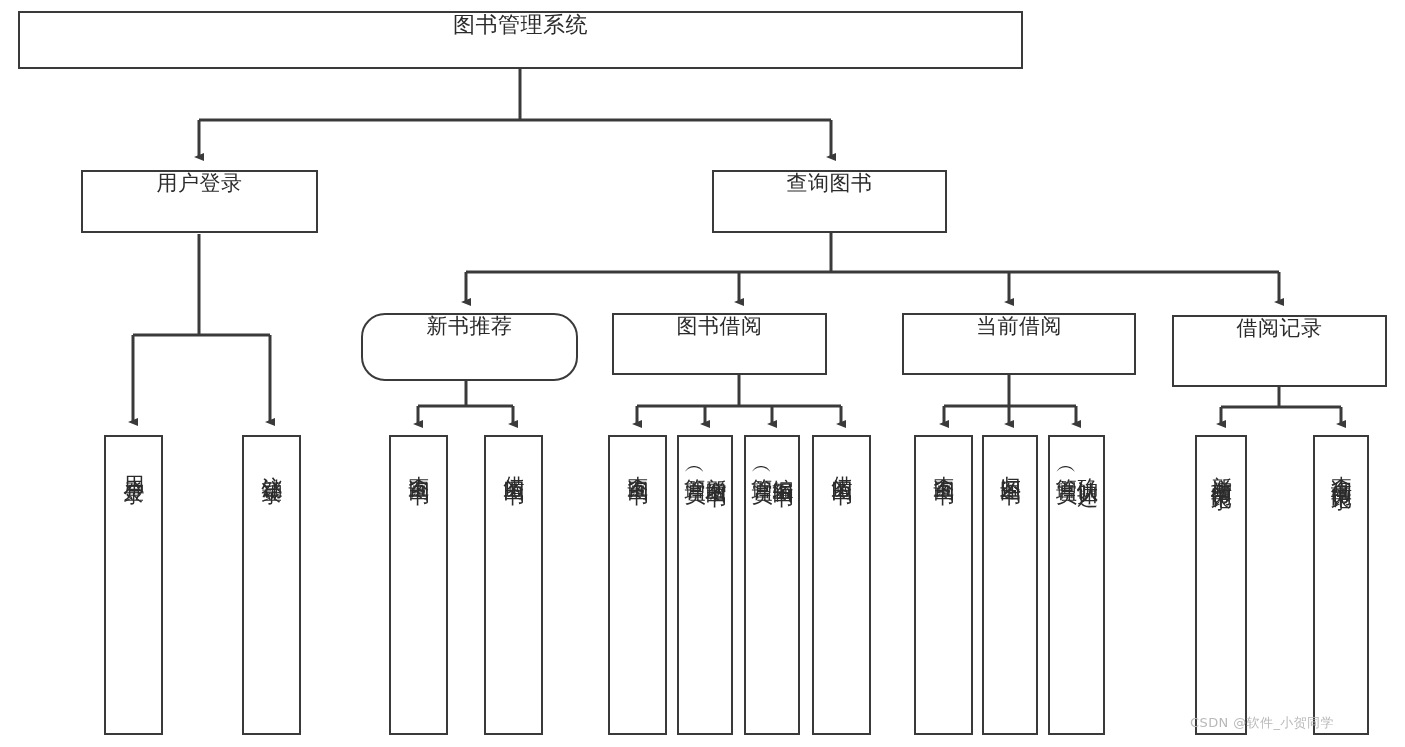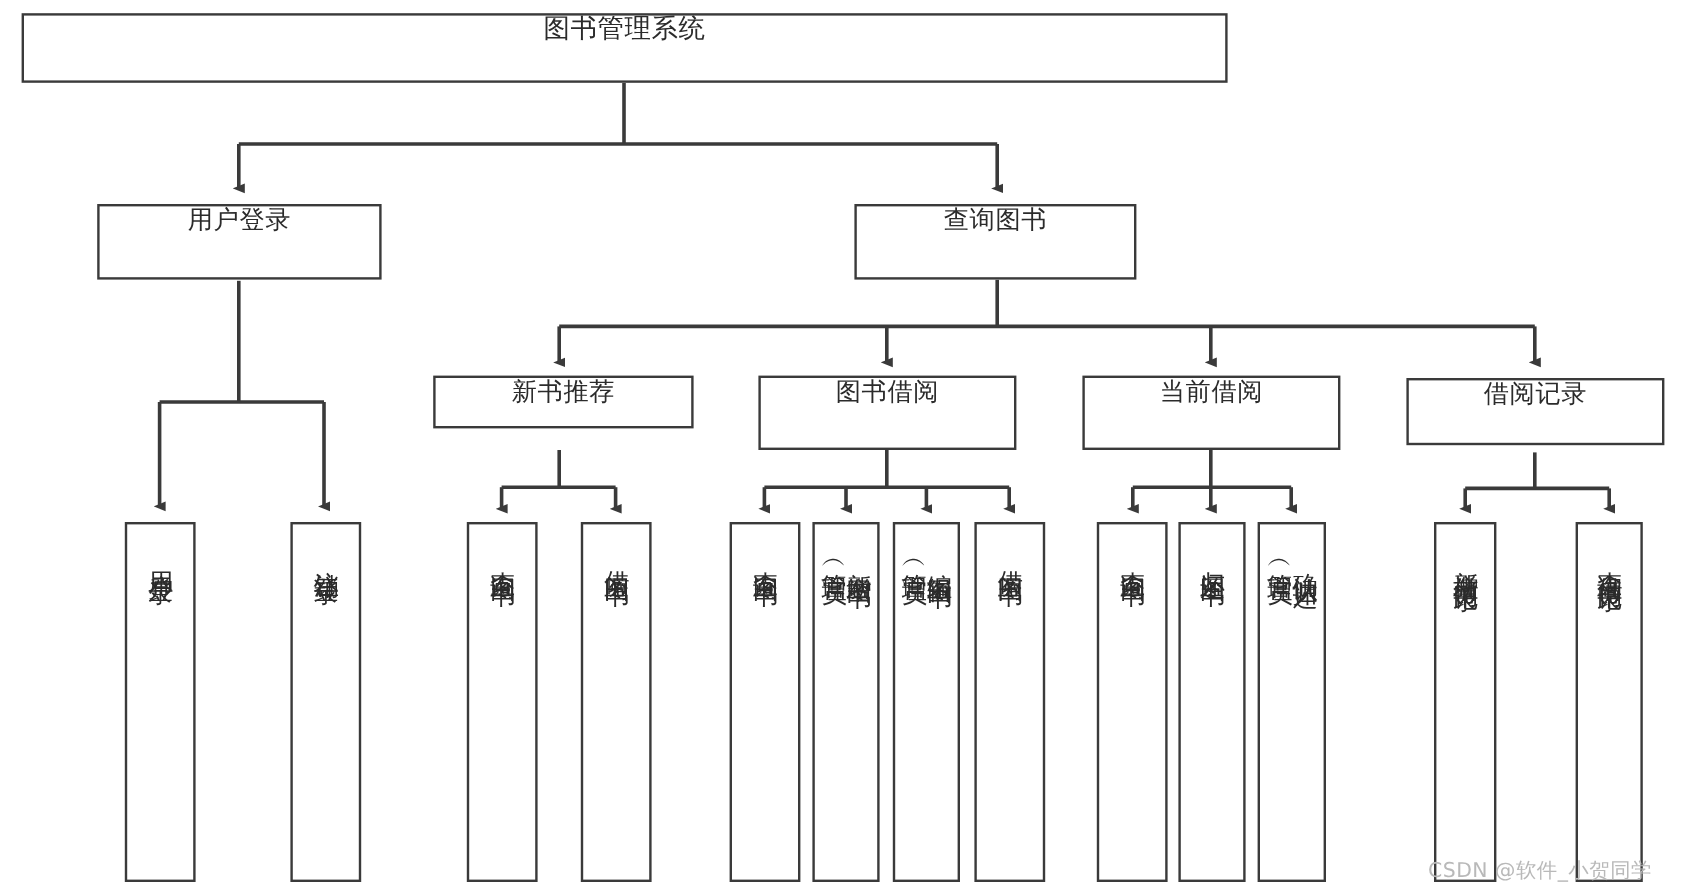--- a/index.html
+++ b/index.html
@@ -56,21 +56,21 @@
     font-size: 21px;
     letter-spacing: 3px;
     line-height: 1;
   }
   .node-box.root .node-label {
     font-size: 22px;
   }
   .watermark {
     position: absolute;
     color: #b9b9b9;
-    font-size: 17px;
+    font-size: 13px;
     letter-spacing: 0.4px;
     white-space: pre;
     user-select: none;
   }
 </style>
 </head>
 <body>
 
 <div id="diagram-root">
 
@@ -134,30 +134,30 @@
     <span class="node-label">图书管理系统</span>
   </div>
 
   <div class="node-box horizontal" style="left:81px; top:170px; width:237px; height:63px;">
     <span class="node-label">用户登录</span>
   </div>
   <div class="node-box horizontal" style="left:712px; top:170px; width:235px; height:63px;">
     <span class="node-label">查询图书</span>
   </div>
 
-  <div class="node-box horizontal" style="left:361px; top:313px; width:217px; height:44px;">
+  <div class="node-box horizontal" style="left:361px; top:313px; width:217px; height:68px;border-radius:24px;">
     <span class="node-label">新书推荐</span>
   </div>
-  <div class="node-box horizontal" style="left:632px; top:313px; width:215px; height:62px;">
+  <div class="node-box horizontal" style="left:612px; top:313px; width:215px; height:62px;">
     <span class="node-label">图书借阅</span>
   </div>
-  <div class="node-box horizontal" style="left:902px; top:313px; width:215px; height:62px;">
+  <div class="node-box horizontal" style="left:902px; top:313px; width:234px; height:62px;">
     <span class="node-label">当前借阅</span>
   </div>
-  <div class="node-box horizontal" style="left:1172px; top:315px; width:215px; height:56px;">
+  <div class="node-box horizontal" style="left:1172px; top:315px; width:215px; height:72px;">
     <span class="node-label">借阅记录</span>
   </div>
 
   <div class="node-box vertical" style="left:104px; top:435px; width:59px; height:300px;">
     <span class="node-label">用户登录</span>
   </div>
   <div class="node-box vertical" style="left:242px; top:435px; width:59px; height:300px;">
     <span class="node-label">注销登录</span>
   </div>
 

